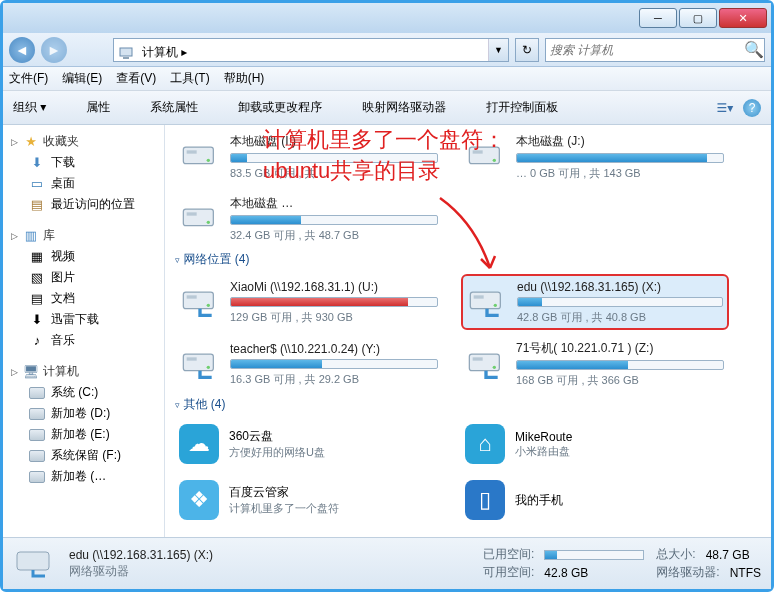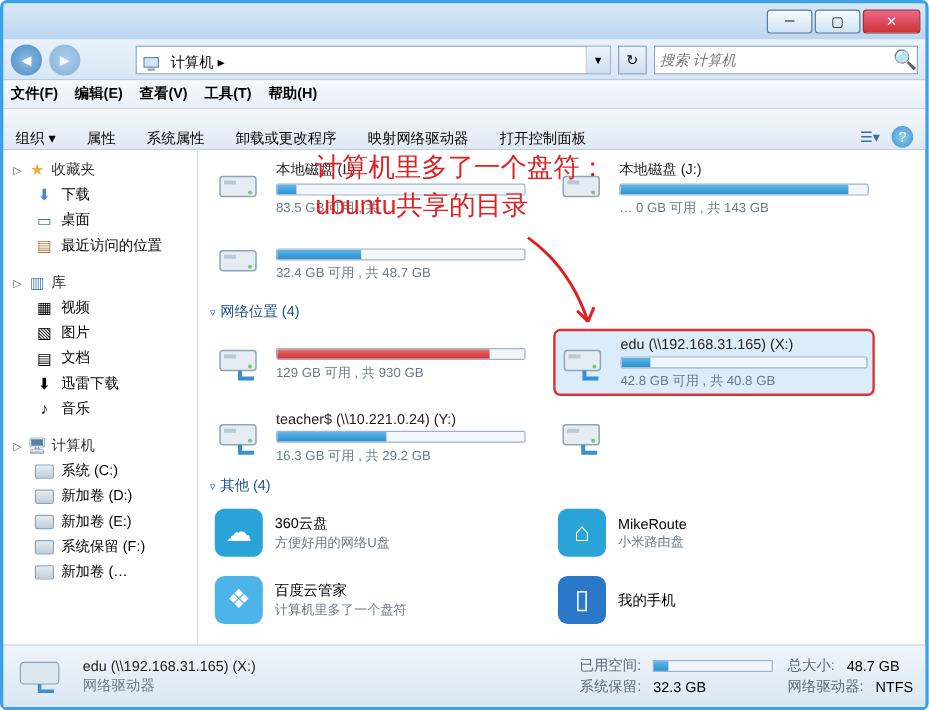--- a/index.html
+++ b/index.html
@@ -16,23 +16,23 @@
 .addr-wrap { flex: 1; display: flex; align-items: flex-end; height: 24px; border: 1px solid #8aa8c6; background: #fff; margin-left: 40px; }
 .addr-icon { width: 24px; display:flex; align-items:center; justify-content:center; }
 .addr-text { flex: 1; font-size: 12px; padding: 0 4px; }
 .addr-drop { width: 20px; border-left: 1px solid #ccd; background: linear-gradient(#eef4fb,#cfe0f0); display:flex; align-items:center; justify-content:center; font-size:9px; cursor:pointer; height:100%; }
 .refresh-btn { width:24px; height:24px; border:1px solid #8aa8c6; background:linear-gradient(#eef4fb,#cfe0f0); display:flex; align-items:center; justify-content:center; cursor:pointer; font-size:12px; }
 .search-wrap { width: 220px; height: 24px; border: 1px solid #8aa8c6; background: #fff; display:flex; align-items:center; }
 .search-wrap input { border:0; outline:0; font-size:12px; font-style:italic; color:#0f172a; width:100%; padding:0 4px; }
 .search-wrap .sicon { width:22px; display:flex; align-items:center; justify-content:center; color:#5a7fa0; }
 
 .menubar { height: 24px; background: linear-gradient(#f5f9fd,#e6eef7); display:flex; align-items:center; padding: 0 6px; gap: 14px; border-bottom:1px solid #cfd9e4; font-size:12px; }
-.menubar span { cursor:pointer;font-weight:bold; }
-
-.toolbar { height: 34px; background: linear-gradient(#f3f7fc,#dfe9f4); display:flex; align-items:flex-end; padding: 0 10px; gap: 26px; border-bottom:1px solid #bfcfdf; font-size:12px; position:relative; }
+.menubar span { cursor:pointer; }
+
+.toolbar { height: 34px; background: linear-gradient(#f3f7fc,#dfe9f4); display:flex; align-items:center; padding: 0 10px; gap: 40px; border-bottom:1px solid #bfcfdf; font-size:12px; position:relative; }
 .toolbar .spacer { flex:1; }
 .toolbar .tend { display:flex; gap:8px; align-items:center; }
 .tool-icon { width:20px; height:20px; display:flex; align-items:center; justify-content:center; color:#3a6fa8; cursor:pointer; }
 .help-circle { width:18px; height:18px; border-radius:50%; background:radial-gradient(#8fcff2,#3b8fca); color:#fff; font-size:12px; display:flex; align-items:center; justify-content:center; cursor:pointer; }
 
 .body { flex:1; display:flex; min-height:0; }
 .sidebar { width: 162px; background:#fff; border-right:1px solid #d9e2ec; padding:6px 0 6px 4px; font-size:12px; overflow:hidden; }
 .sb-group { margin-bottom: 10px; }
 .sb-head { display:flex; align-items:center; gap:4px; padding:2px 4px; font-size:12px; color:#333; }
 .sb-head .tri { font-size:9px; color:#555; width:8px; }
@@ -244,20 +244,21 @@
           </div>
           <div class="drive-item">
     <div class="drive-img">
               <svg class="hdd-svg" viewBox="0 0 48 48">
                 <rect x="4" y="12" width="36" height="20" rx="3" fill="#e5ecf3" stroke="#8fa5b8" stroke-width="1.5"></rect>
                 <rect x="8" y="16" width="12" height="4" fill="#b8c8d5"></rect>
                 <circle cx="34" cy="28" r="2" fill="#6fcf6f"></circle>
               </svg>
             </div>
     <div class="drive-info">
+      <div class="drive-name">本地磁盘 …</div>
       <div class="drive-bar">
                 <div class="fill" style="width:34%"></div>
               </div>
       <div class="drive-sub">32.4 GB 可用 , 共 48.7 GB</div>
     </div>
           </div>
         </div>
 
       <div class="section-hd">
           <span class="tri">▿</span>
@@ -267,20 +268,21 @@
           <div class="drive-item">
     <div class="drive-img">
               <svg class="hdd-svg" viewBox="0 0 48 48">
                 <rect x="4" y="12" width="36" height="20" rx="3" fill="#e5ecf3" stroke="#8fa5b8" stroke-width="1.5"></rect>
                 <rect x="8" y="16" width="12" height="4" fill="#b8c8d5"></rect>
                 <circle cx="34" cy="28" r="2" fill="#6fcf6f"></circle>
                 <path d="M24 32 v8 h14" stroke="#3a8fd0" stroke-width="4" fill="none"></path>
               </svg>
             </div>
     <div class="drive-info">
+      <div class="drive-name">XiaoMi (\\192.168.31.1) (U:)</div>
       <div class="drive-bar">
                 <div class="fill red" style="width:86%"></div>
               </div>
       <div class="drive-sub">129 GB 可用 , 共 930 GB</div>
     </div>
           </div>
           <div class="drive-item highlighted selected">
     <div class="drive-img">
               <svg class="hdd-svg" viewBox="0 0 48 48">
                 <rect x="4" y="12" width="36" height="20" rx="3" fill="#e5ecf3" stroke="#8fa5b8" stroke-width="1.5"></rect>
@@ -316,20 +318,27 @@
           </div>
           <div class="drive-item">
     <div class="drive-img">
               <svg class="hdd-svg" viewBox="0 0 48 48">
                 <rect x="4" y="12" width="36" height="20" rx="3" fill="#e5ecf3" stroke="#8fa5b8" stroke-width="1.5"></rect>
                 <rect x="8" y="16" width="12" height="4" fill="#b8c8d5"></rect>
                 <circle cx="34" cy="28" r="2" fill="#6fcf6f"></circle>
                 <path d="M24 32 v8 h14" stroke="#3a8fd0" stroke-width="4" fill="none"></path>
               </svg>
             </div>
+    <div class="drive-info">
+      <div class="drive-name">71号机( 10.221.0.71 ) (Z:)</div>
+      <div class="drive-bar">
+                <div class="fill" style="width:54%"></div>
+              </div>
+      <div class="drive-sub">168 GB 可用 , 共 366 GB</div>
+    </div>
           </div>
         </div>
 
       <div class="section-hd">
           <span class="tri">▿</span>
           <span>其他 (4)</span>
         </div>
       <div class="grid" id="other-grid">
   <div class="other-item">
     <div class="other-img" style="background:#2aa4d8">☁</div>
@@ -385,22 +394,22 @@
     </div>
     <div style="flex:1"></div>
     <div class="status-info">
       <div class="status-row">
           <span class="status-label">已用空间:</span>
           <div class="mini-bar">
             <div class="fill" id="status-fill" style="width: 12%;"></div>
           </div>
         </div>
       <div class="status-row">
-          <span class="status-label">系统保留:</span>
-          <span>32.3 GB</span>
+          <span class="status-label">可用空间:</span>
+          <span>42.8 GB</span>
         </div>
     </div>
     <div class="status-info">
       <div class="status-row">
           <span class="status-label">总大小:</span>
           <span>48.7 GB</span>
         </div>
       <div class="status-row">
           <span class="status-label">网络驱动器:</span>
           <span>NTFS</span>

